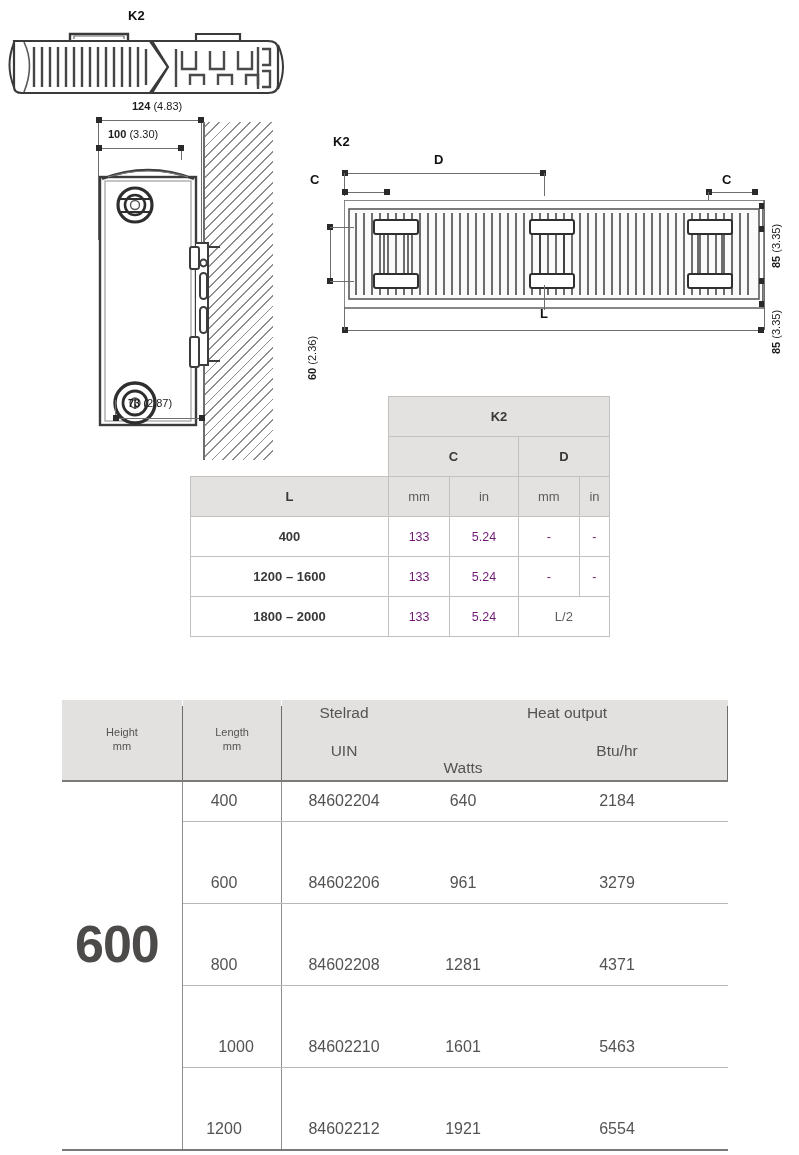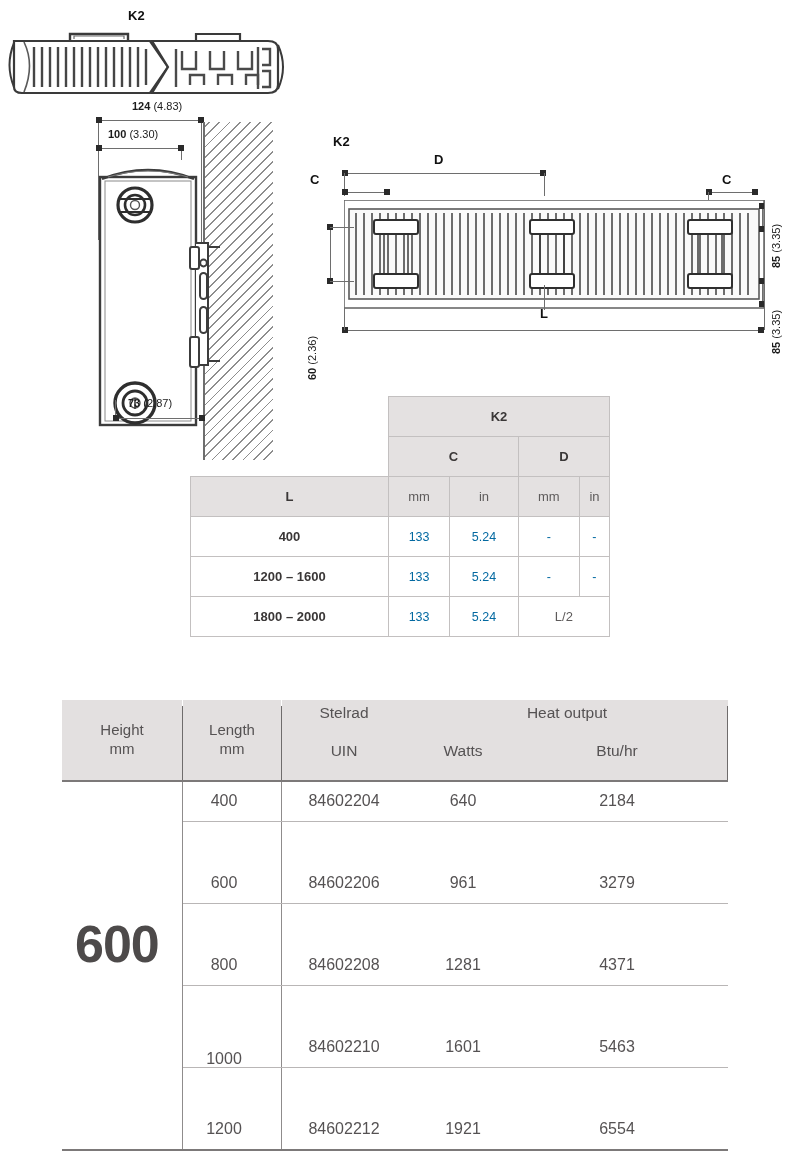--- a/index.html
+++ b/index.html
@@ -51,21 +51,21 @@
     border-collapse:collapse;
     font-size:12.5px;
   }
   #cd-table td, #cd-table th {
     border:1px solid #c3c0c0;
     text-align:center;
     padding:0;
     height:40px;
     background:#ffffff;
     font-weight:normal;
-    color:#0369a1;
+    color:#701a75;
   }
   #cd-table .hd {
     background:#e4e1e1;
     color:#3a3737;
     font-weight:bold;
     font-size:13px;
   }
   #cd-table .hd.unit {
     font-weight:normal;
     font-size:13px;
@@ -90,21 +90,21 @@
   #main-table-wrap { left:62px; top:694px; width:672px; height:455px; }
 
   #main-head {
     position:absolute; left:0; top:6px; width:666px; height:80px;
   }
   .head-cell {
     position:absolute; top:0; height:80px;
     background:#e3e0e0;
     display:flex; flex-direction:column;
     align-items:center; justify-content:center;
-    color:#555253; font-size:15px; line-height:1.25;
+    color:#555253; font-size:11px; line-height:1.25;
   }
   .head-sep { position:absolute; top:6px; width:1px; height:74px; background:#6f6c6c; }
   .head-two { position:absolute; top:0; height:80px; background:#e3e0e0; }
   .head-two .t1 {
     position:absolute; left:0; right:0; top:4px; text-align:center;
     font-size:15.5px; color:#555253;
   }
   .head-two .t2 {
     position:absolute; top:42px; font-size:15.5px; color:#555253; text-align:center;
   }
@@ -435,21 +435,21 @@
       <span>mm</span>
     </div>
     <div class="head-cell" style="left:121px; width:98px;">
       <span>Length</span>
       <span>mm</span>
     </div>
     <div class="head-two" style="left:220px; width:446px;">
       <div class="t1" style="left:0; width:124px;">Stelrad</div>
       <div class="t2" style="left:0; width:124px;">UIN</div>
       <div class="t1" style="left:124px; width:322px;">Heat output</div>
-      <div class="t2" style="left:140px; width:82px;">Watts</div>
+      <div class="t2" style="left:140px; width:82px;margin-top:17px;">Watts</div>
       <div class="t2" style="left:280px; width:110px;">Btu/hr</div>
     </div>
     <div class="head-sep" style="left:120px;"></div>
     <div class="head-sep" style="left:219px;"></div>
     <div class="head-sep" style="left:665px;"></div>
   </div>
 
   <div id="height-badge">600</div>
 
   <div class="vsep" style="left:120px; top:86px; height:369px; background:#8f8c8c;"></div>
@@ -474,21 +474,21 @@
       <div class="rowline" style="left:121px; top:82px; width:545px;"></div>
     </div>
     <div class="mrow" style="top:0;">
       <div class="mcell c-len" style="top:82px;">800</div>
       <div class="mcell c-uin" style="top:82px;">84602208</div>
       <div class="mcell c-w" style="top:82px;">1281</div>
       <div class="mcell c-btu" style="top:82px;">4371</div>
       <div class="rowline" style="left:121px; top:123px; width:545px;"></div>
     </div>
     <div class="mrow" style="top:0;">
-      <div class="mcell c-len" style="top:135px;">1000</div>
+      <div class="mcell c-len" style="top:123px;margin-left:12px;">1000</div>
       <div class="mcell c-uin" style="top:123px;">84602210</div>
       <div class="mcell c-w" style="top:123px;">1601</div>
       <div class="mcell c-btu" style="top:123px;">5463</div>
       <div class="rowline" style="left:121px; top:164px; width:545px;"></div>
     </div>
     <div class="mrow" style="top:0;">
       <div class="mcell c-len" style="top:164px;">1200</div>
       <div class="mcell c-uin" style="top:164px;">84602212</div>
       <div class="mcell c-w" style="top:164px;">1921</div>
       <div class="mcell c-btu" style="top:164px;">6554</div>

